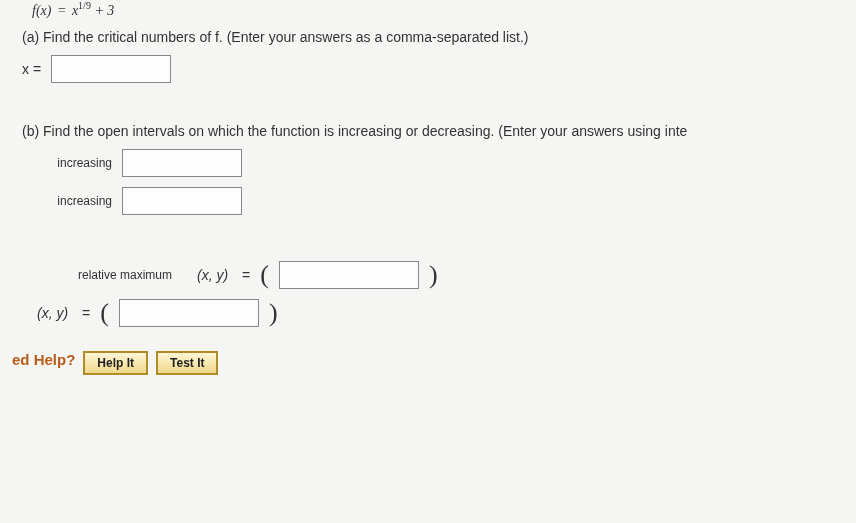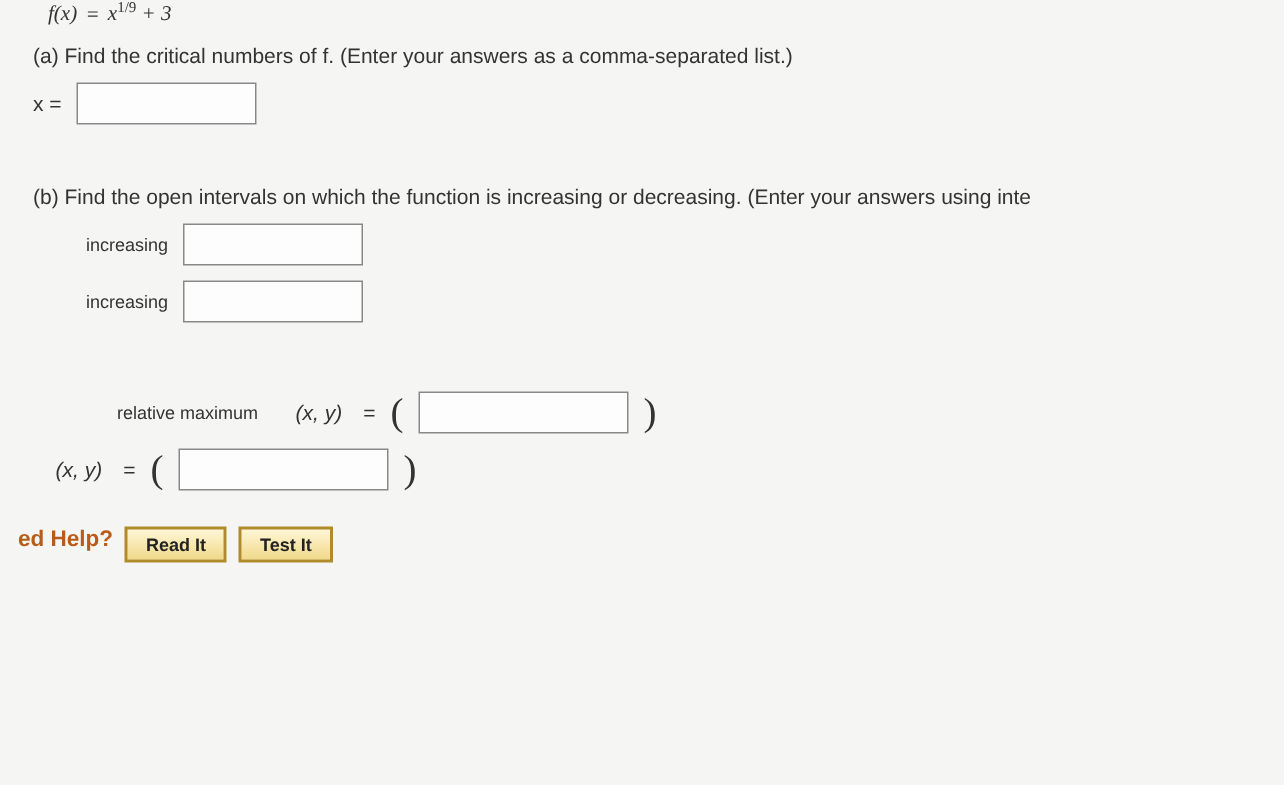--- a/index.html
+++ b/index.html
@@ -136,17 +136,17 @@
   <div class="row">
     <span class="xy">(x, y)</span>
     <span> = </span>
     <span class="paren">(</span>
     <input class="text-field med" type="text" value="" style="">
     <span class="paren">)</span>
   </div>
 
   <div class="help-row">
     <span class="help-text">ed Help?</span>
-    <button class="help-btn" type="button">Read It</button>
+    <button class="help-btn" type="button">Help It</button>
     <button class="help-btn" type="button">Test It</button>
   </div>
 
 </div>
 
 </body></html>

